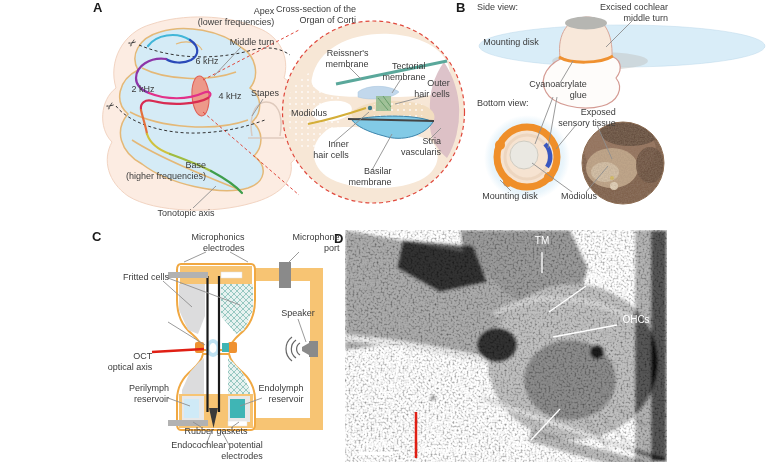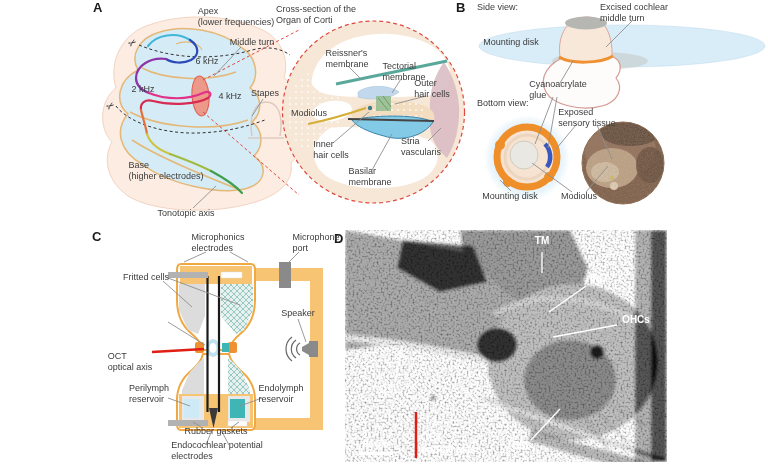--- a/index.html
+++ b/index.html
@@ -1,22 +1,22 @@
 <!DOCTYPE html>
 <html><head>
 <meta charset="utf-8">
 <style>
   html,body{margin:0;padding:0;background:#fff;}
   .fig{position:relative;width:768px;height:465px;background:#ffffff;overflow:hidden;
        font-family:"Liberation Sans","DejaVu Sans",sans-serif;}
   svg.layer{position:absolute;left:0;top:0;}
   .lbl{position:absolute;font-size:9px;line-height:1.18;color:#3b3b3b;
-       white-space:pre-line;text-align:left;transform:translate(-50%,-50%);pointer-events:none;}
+       white-space:pre-line;text-align:right;transform:translate(-50%,-50%);pointer-events:none;}
   .lbl.left{transform:translate(0,-50%);text-align:left;}
-  .lbl.white{color:#ffffff;font-weight:bold;}
+  .lbl.white{color:#ffffff;}
   .lbl.d{font-size:10px;}
   .tag{position:absolute;font-size:13px;font-weight:bold;color:#1a1a1a;}
   .ld{stroke:#8f8f8f;stroke-width:0.9;}
   .ldw{stroke:#ffffff;stroke-width:1.3;}
 </style>
 </head>
 <body>
 
 <div class="fig">
 
@@ -282,21 +282,21 @@
 <div class="lbl" style="left:236px;top:17px">Apex
 (lower frequencies)</div>
 <div class="lbl" style="left:316px;top:15px">Cross-section of the
 Organ of Corti</div>
 <div class="lbl" style="left:252px;top:42px">Middle turn</div>
 <div class="lbl" style="left:207px;top:61px">6 kHz</div>
 <div class="lbl" style="left:143px;top:89px">2 kHz</div>
 <div class="lbl" style="left:230px;top:96px">4 kHz</div>
 <div class="lbl" style="left:265px;top:93px">Stapes</div>
 <div class="lbl" style="left:166px;top:171px">Base
-(higher electrodes)</div>
+(higher frequencies)</div>
 <div class="lbl" style="left:186px;top:213px">Tonotopic axis</div>
 <div class="lbl" style="left:347px;top:59px">Reissner's
 membrane</div>
 <div class="lbl" style="left:404px;top:72px">Tectorial
 membrane</div>
 <div class="lbl" style="left:432px;top:89px">Outer
 hair cells</div>
 <div class="lbl" style="left:309px;top:113px">Modiolus</div>
 <div class="lbl" style="left:331px;top:150px">Inner
 hair cells</div>

